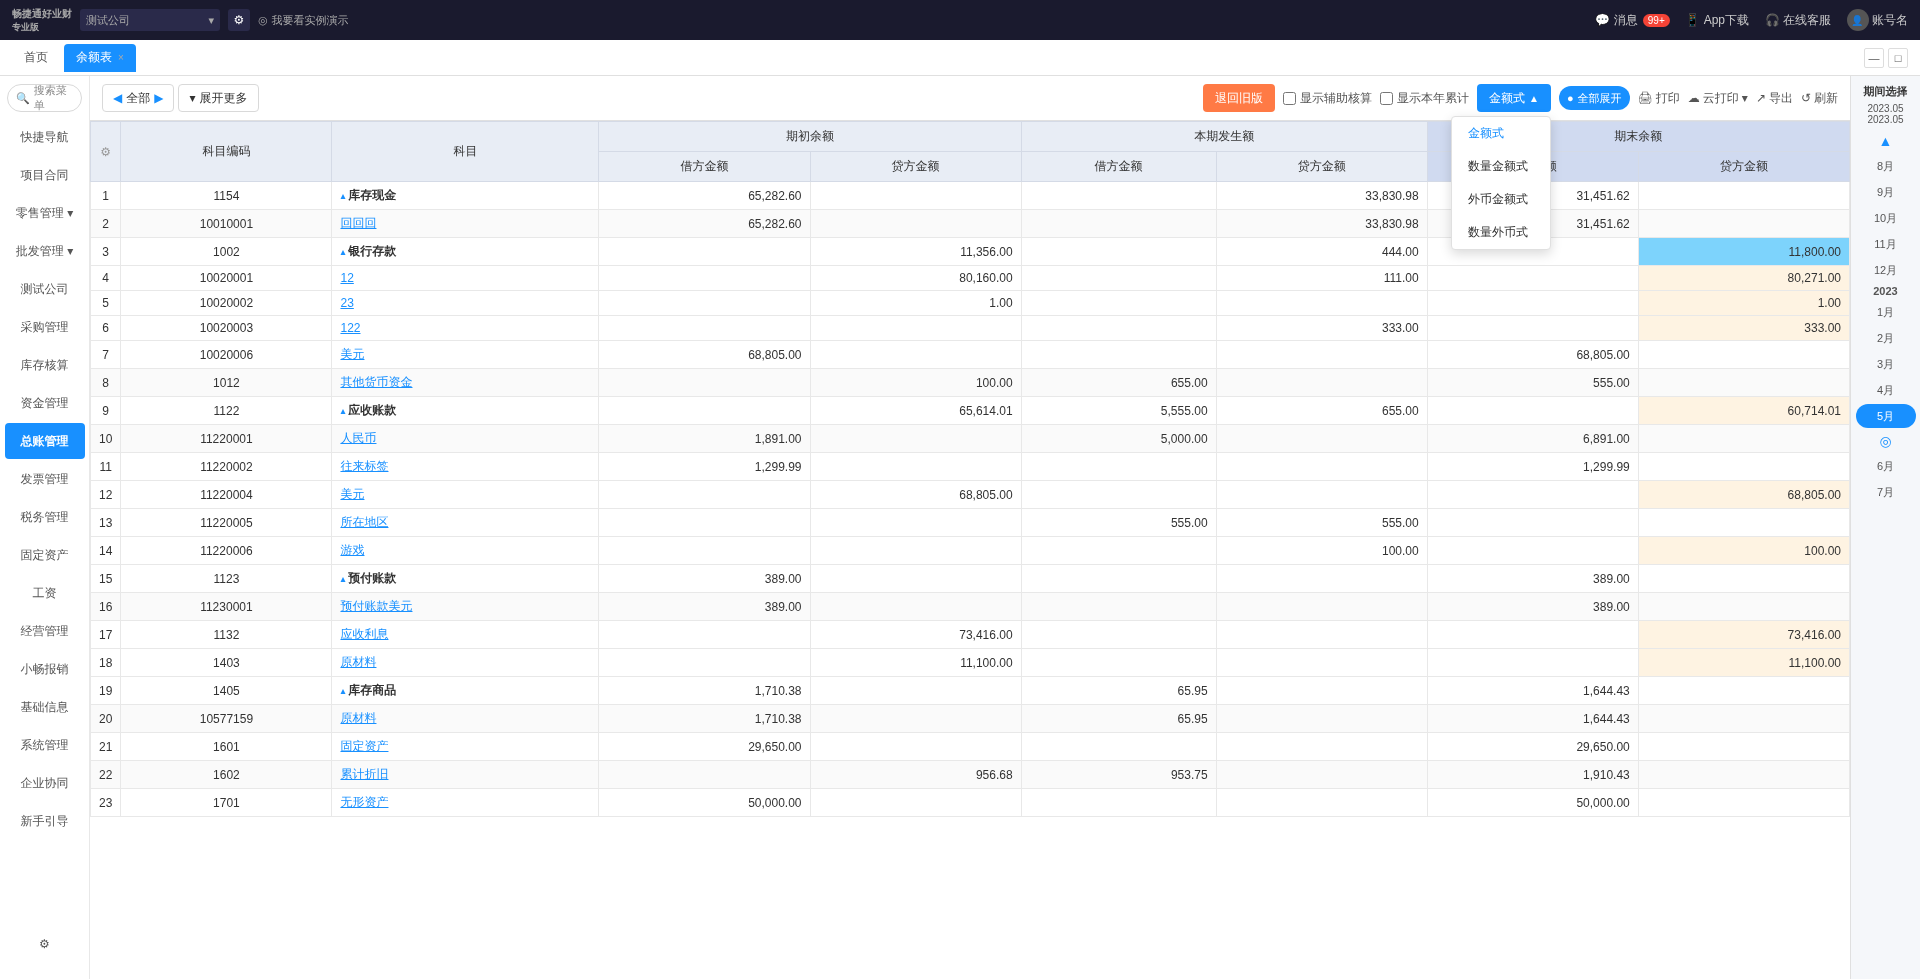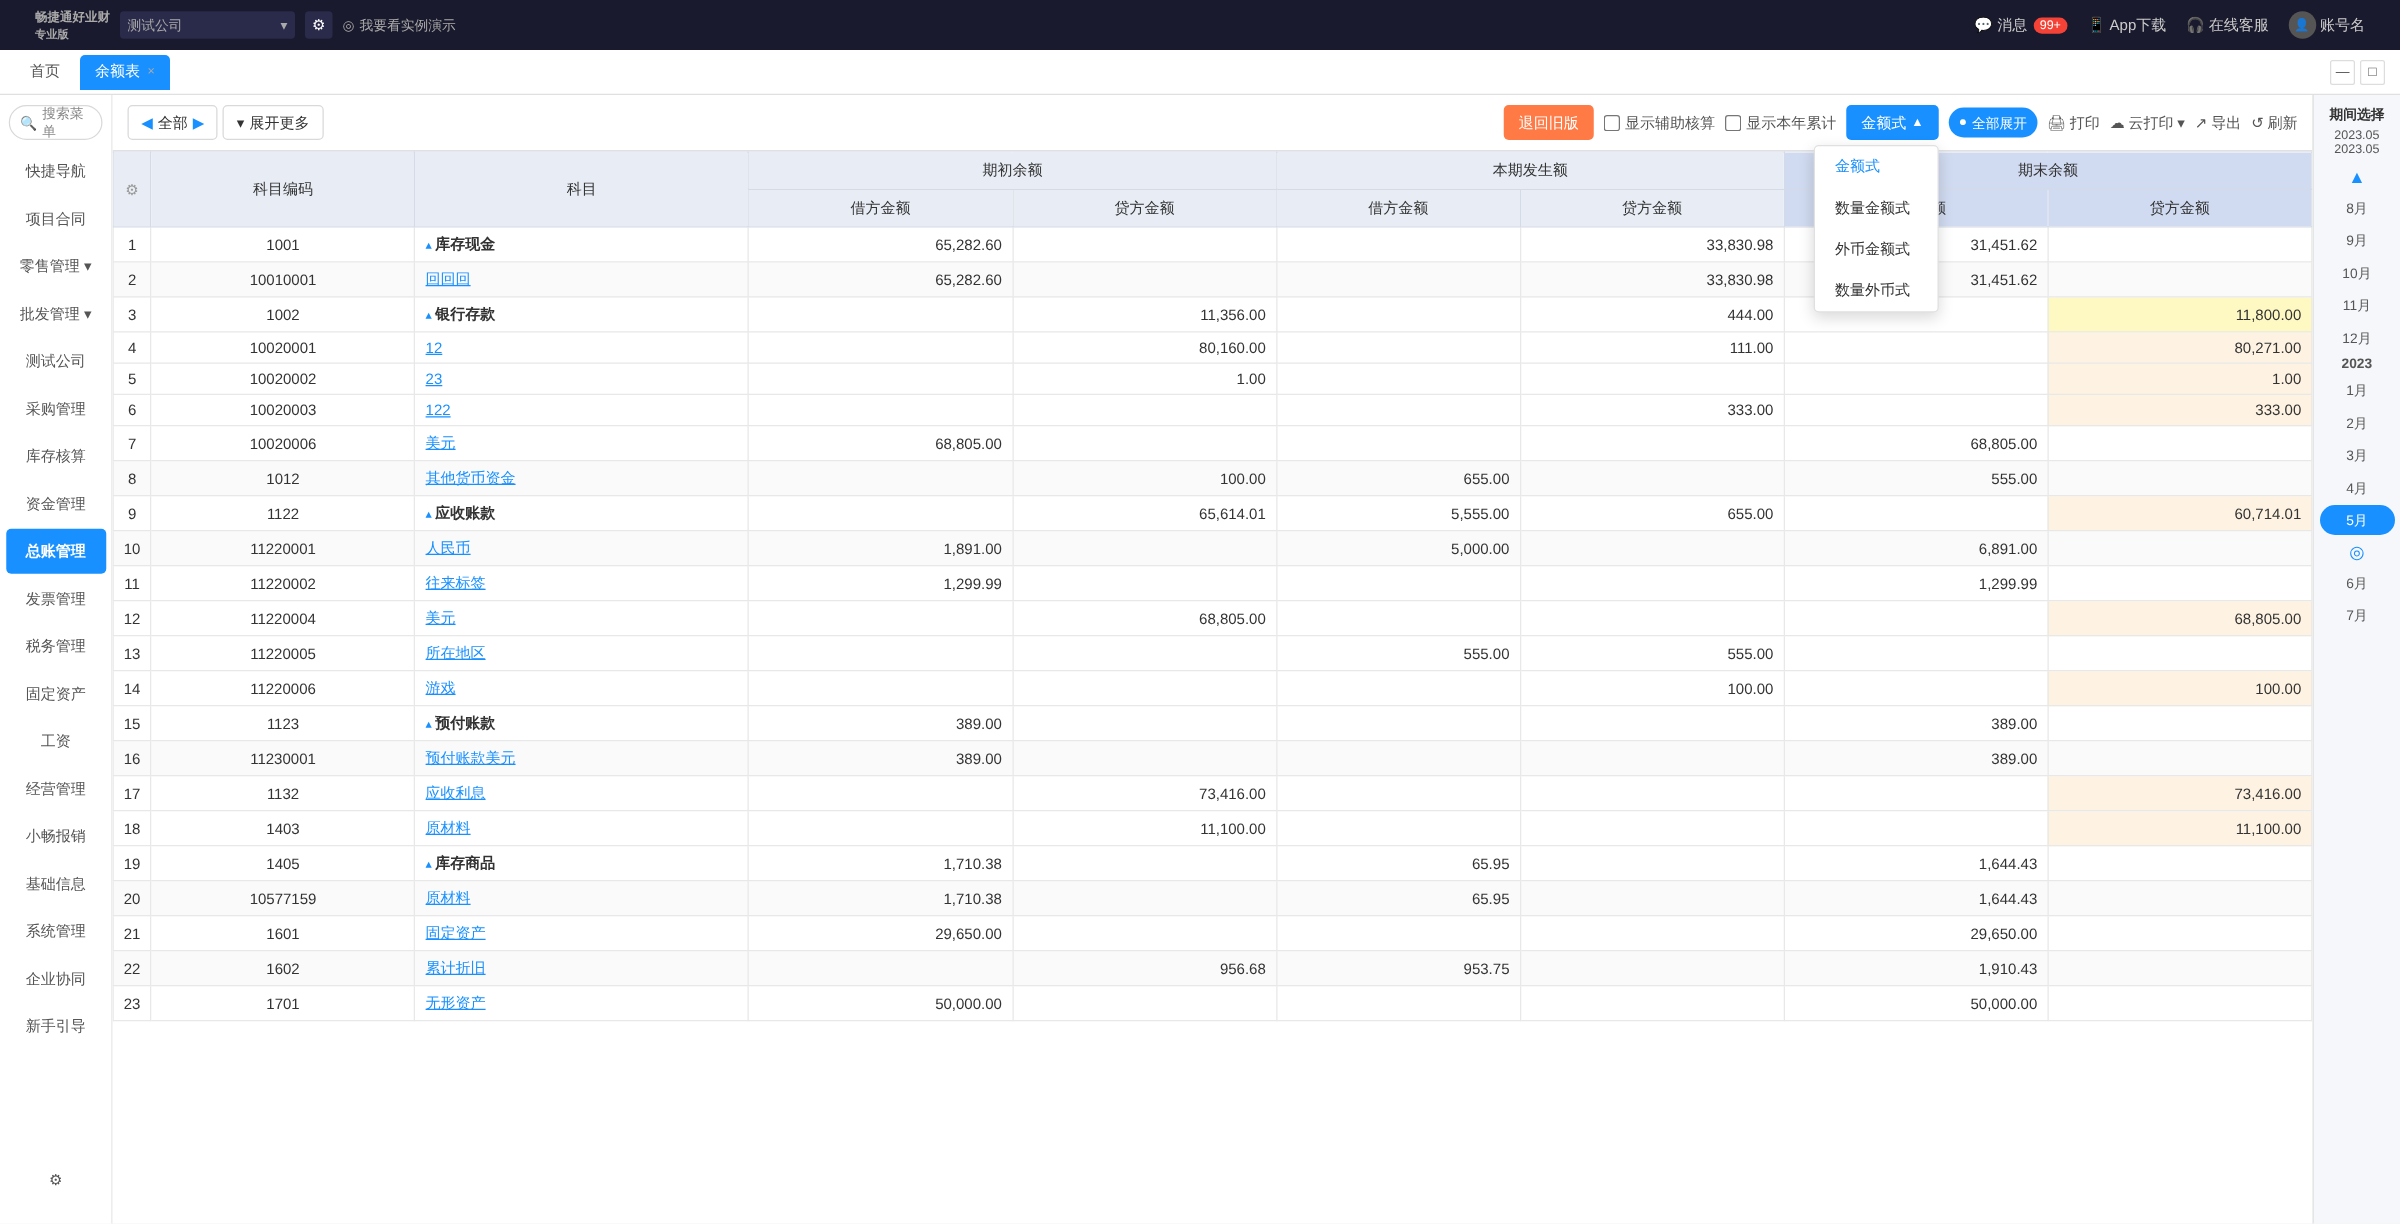--- a/index.html
+++ b/index.html
@@ -4,21 +4,21 @@
   <style>
     * { box-sizing: border-box; margin: 0; padding: 0; }
     body { font-family: 'Microsoft YaHei', Arial, sans-serif; font-size: 12px; background: #f0f2f5; color: #333; overflow: hidden; }
 
     
     .top-bar {
       height: 40px;
       background: #1a1a2e;
       display: flex;
       align-items: center;
-      padding: 0 28px;
+      padding: 0 12px;
       color: #fff;
       justify-content: space-between;
     }
     .top-bar-left { display: flex; align-items: center; gap: 8px; }
     .top-bar-logo { font-size: 13px; font-weight: bold; color: #4fc3f7; }
     .top-bar-logo span { font-size: 10px; color: #aaa; display: block; }
     .top-bar-right { display: flex; align-items: center; gap: 16px; color: #ccc; font-size: 12px; }
     .badge-red { background: #f44336; color: #fff; border-radius: 10px; padding: 1px 5px; font-size: 10px; margin-left: 2px; }
 
     
@@ -430,21 +430,21 @@
             <th>贷方金额</th>
             <th>借方金额</th>
             <th>贷方金额</th>
             <th style="background:#d0daf0;">借方金额</th>
             <th style="background:#d0daf0;">贷方金额</th>
           </tr>
         </thead>
         <tbody id="table-body">
         <tr>
               <td style="text-align: center;">1</td>
-              <td style="text-align: center;">1001</td>
+              <td style="text-align: center;">1154</td>
               <td style="text-align: left;"><span style="color: rgb(24, 144, 255); font-size: 10px;">▴ </span><b>库存现金</b></td>
               <td>65,282.60</td>
               <td></td>
               <td></td>
               <td>33,830.98</td>
               <td>31,451.62</td>
               <td></td>
             </tr>
             <tr>
               <td style="text-align: center;">2</td>
@@ -459,21 +459,21 @@
             </tr>
             <tr style="background: transparent;">
               <td style="text-align: center;">3</td>
               <td style="text-align: center;">1002</td>
               <td style="text-align: left;"><span style="color: rgb(24, 144, 255); font-size: 10px;">▴ </span><b>银行存款</b></td>
               <td></td>
               <td>11,356.00</td>
               <td></td>
               <td>444.00</td>
               <td></td>
-              <td style="background: #fef9c3;">11,800.00</td>
+              <td style="background: #7dd3fc;">11,800.00</td>
             </tr>
             <tr style="background: transparent;">
               <td style="text-align: center;">4</td>
               <td style="text-align: center;">10020001</td>
               <td style="text-align: left;"><a href="#" style="color: rgb(24, 144, 255); text-decoration: underline;">12</a></td>
               <td></td>
               <td>80,160.00</td>
               <td></td>
               <td>111.00</td>
               <td></td>

